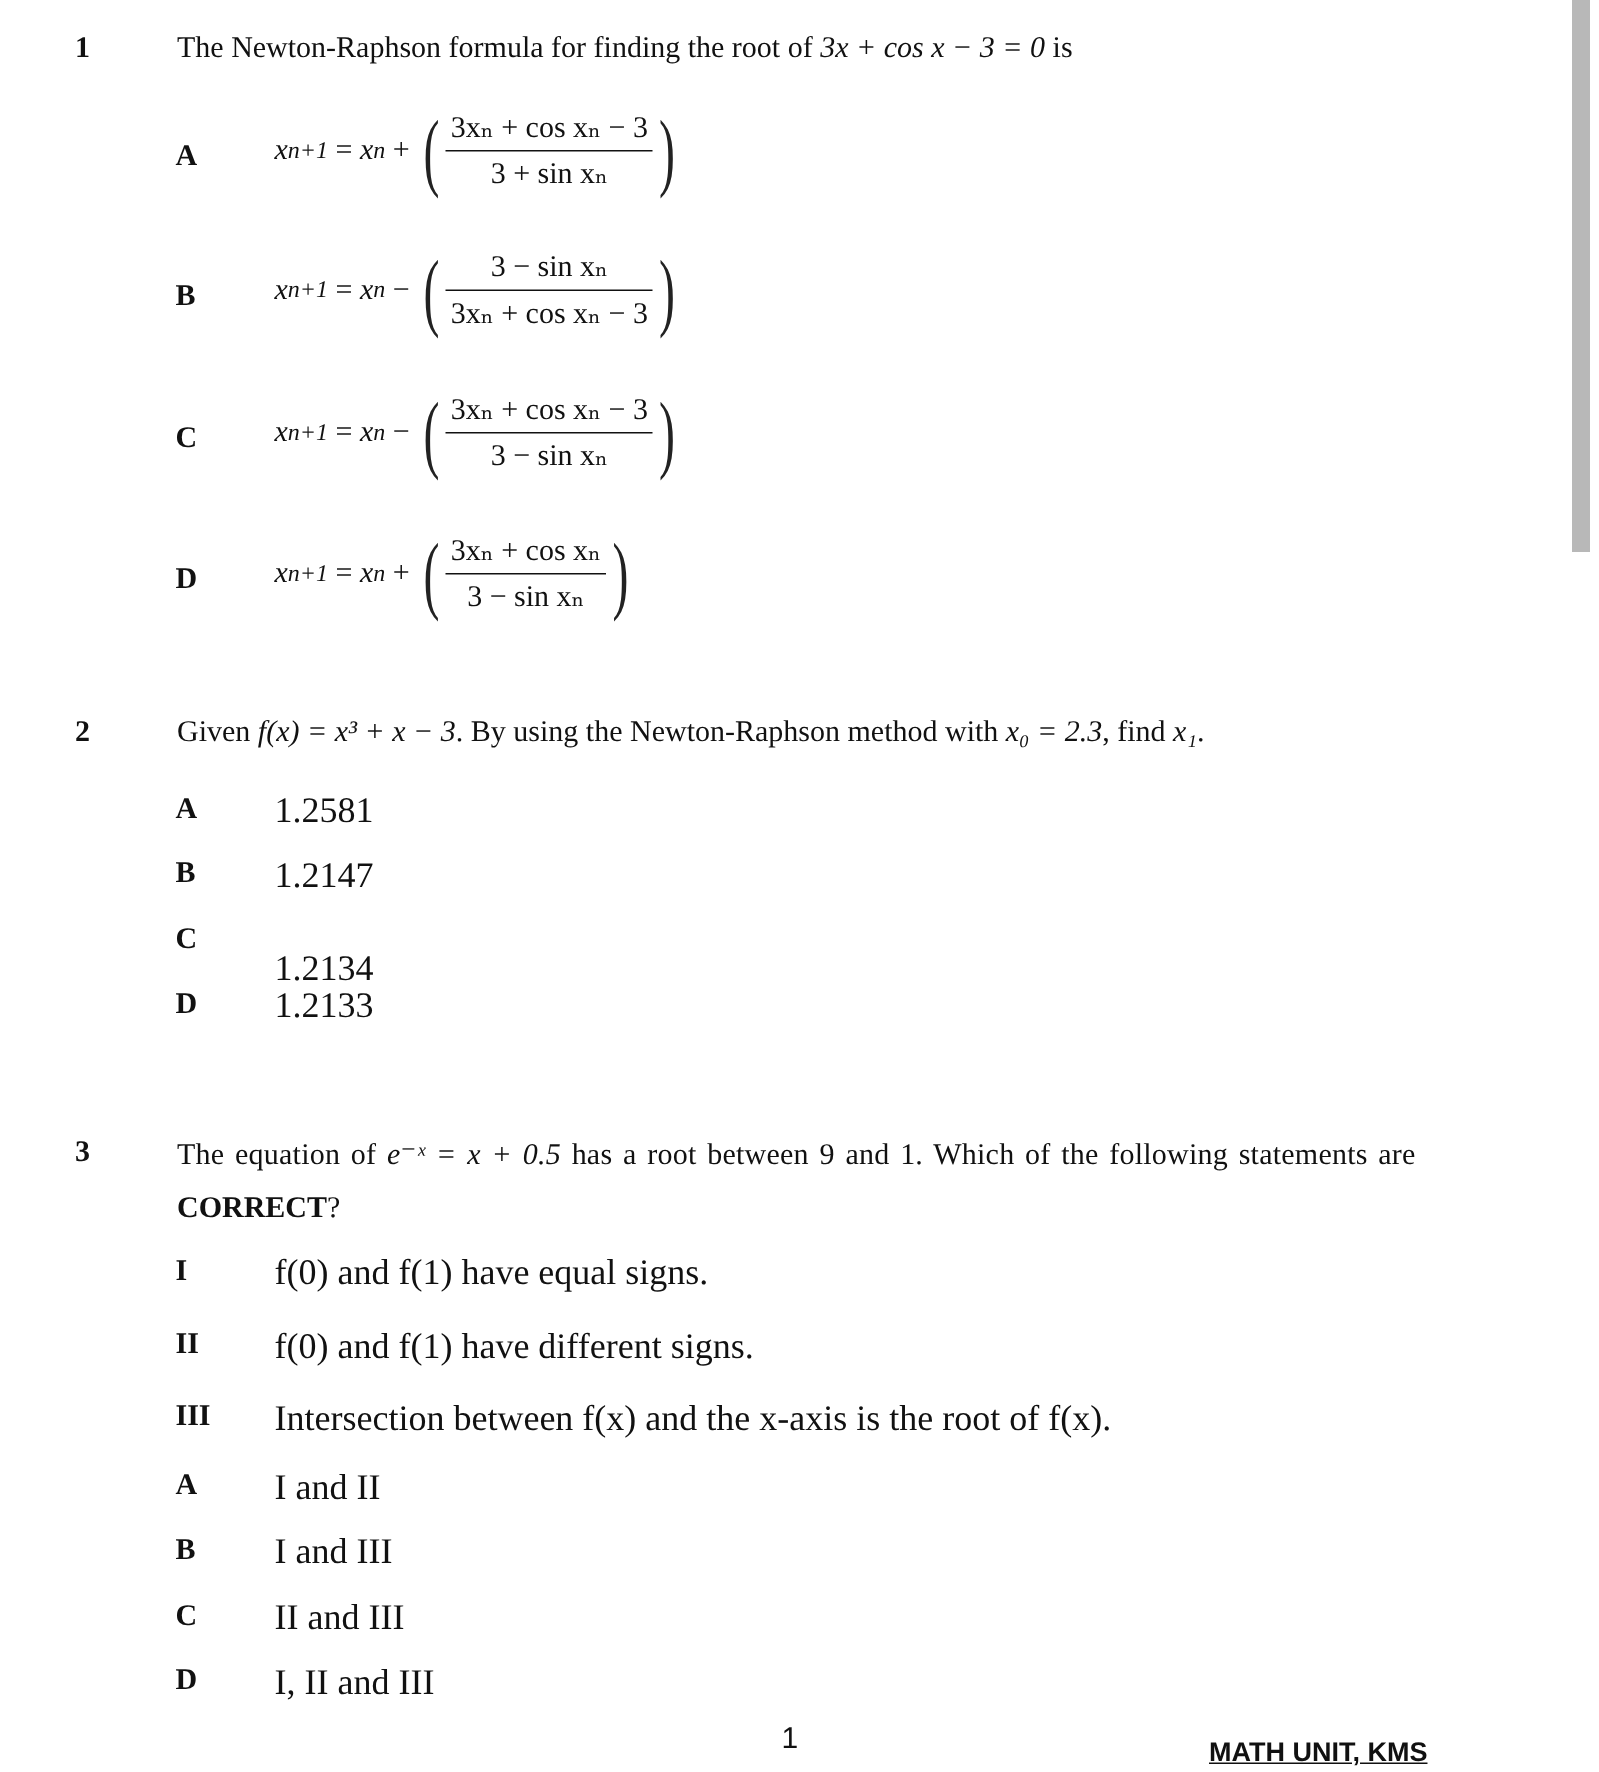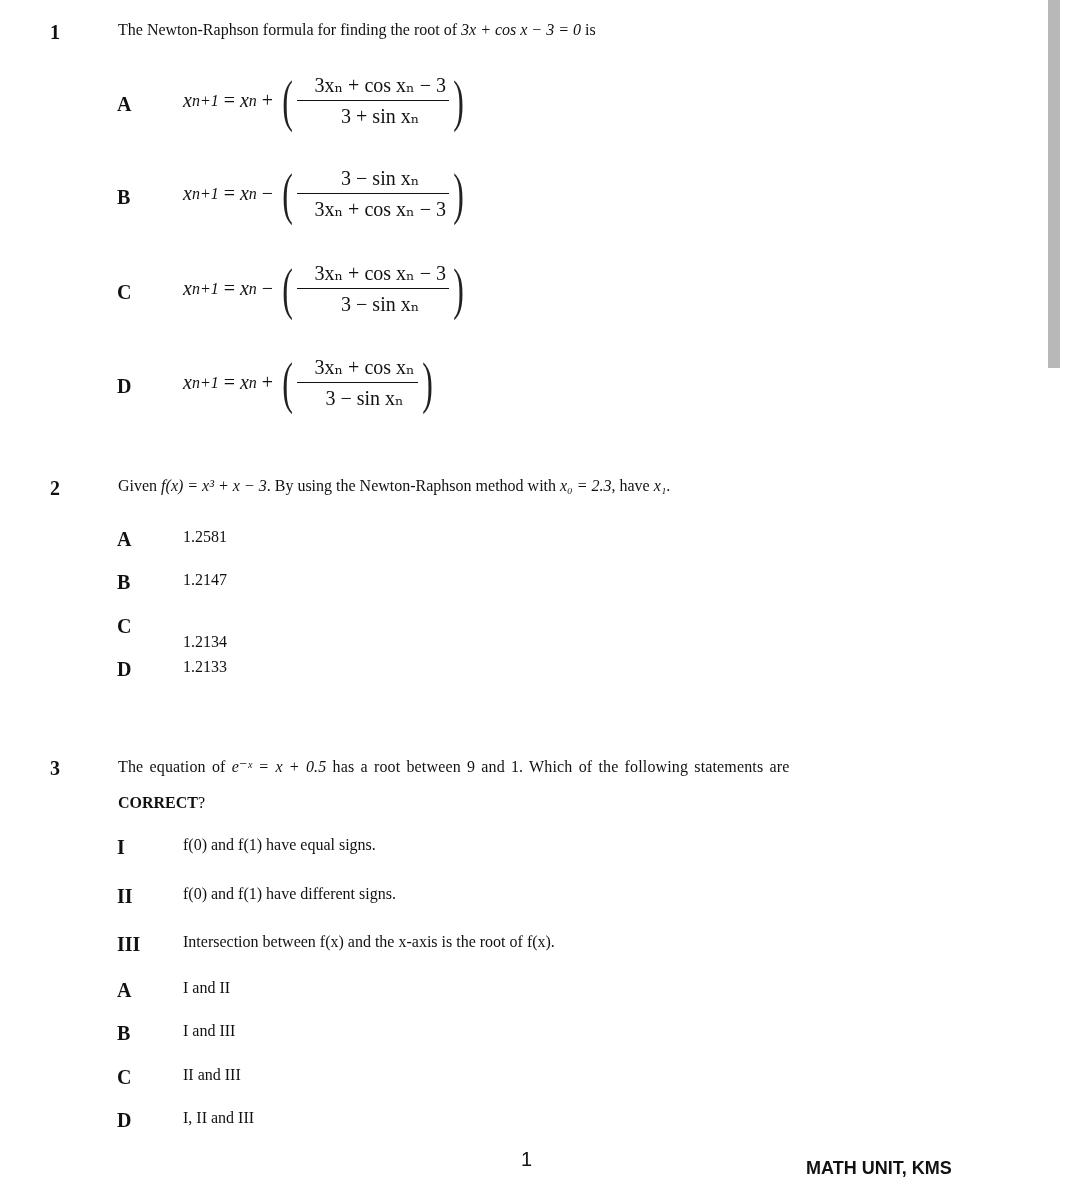--- a/index.html
+++ b/index.html
@@ -2,39 +2,39 @@
 <html><head>
 <meta charset="utf-8">
 <style>
   html, body { margin: 0; padding: 0; background: #ffffff; }
   body {
     width: 1066px; height: 1181px; position: relative; overflow: hidden;
     font-family: "Liberation Serif", "DejaVu Serif", serif; color: #111;
     font-size: 20px;
   }
   .qnum { position: absolute; left: 50px; font-weight: bold; font-size: 20px; }
-  .qtext { position: absolute; left: 118px; font-size: 16px; white-space: nowrap; }
+  .qtext { position: absolute; left: 118px; font-size: 20px; white-space: nowrap; }
   .opt-letter { position: absolute; left: 117px; font-weight: bold; font-size: 20px; }
-  .opt-text { position: absolute; left: 183px; font-size: 16px; white-space: nowrap; }
+  .opt-text { position: absolute; left: 183px; font-size: 24px; white-space: nowrap; }
   .it { font-style: italic; }
   .sub { font-size: 16px; font-style: italic; vertical-align: -5px; }
 
   
   .formula { position: absolute; left: 183px; display: flex; align-items: center; font-size: 20px; white-space: nowrap; }
   .lhs { display: inline-flex; align-items: center; }
   .lhs .sym { font-style: italic; }
   .op { margin: 0 5px; }
   .paren { font-size: 58px; line-height: 1; transform: scaleX(0.55); display: inline-block; font-weight: 100; color: #222; }
   .frac { display: inline-flex; flex-direction: column; align-items: center; }
-  .frac .num, .frac .den { padding: 0 3px; line-height: 30px; margin-left: 14px; }
+  .frac .num, .frac .den { padding: 0 3px; line-height: 30px; }
   .frac .bar { height: 1px; background: #111; align-self: stretch; }
 
   .scroll-thumb { position: absolute; left: 1048px; top: 0; width: 12px; height: 368px; background: #b8b8b8; }
   .page-num { position: absolute; left: 521px; top: 1148px; font-family: "Liberation Sans", sans-serif; font-size: 20px; }
-  .footer { position: absolute; left: 806px; top: 1158px; font-family: "Liberation Sans", sans-serif; font-weight: bold; font-size: 18px; }
+  .footer { position: absolute; left: 806px; top: 1158px; font-family: "Liberation Sans", sans-serif; font-weight: bold; font-size: 18px; text-decoration: underline; }
 </style>
 </head>
 <body>
 
 <div class="scroll-thumb"></div>
 
 <div class="qnum" style="top:21px">1</div>
 <div class="qtext" style="top:21px">
   <span>The Newton-Raphson formula for finding the root of </span><span class="it">3x + cos x − 3 = 0</span><span> is</span>
 </div>
@@ -117,21 +117,21 @@
         <span class="num">3xₙ + cos xₙ</span>
         <span class="bar"></span>
         <span class="den">3 − sin xₙ</span>
       </span>
       <span class="paren">)</span>
     </div>
   </div>
 
 <div class="qnum" style="top:477px">2</div>
 <div class="qtext" style="top:477px">
-  <span>Given </span><span class="it">f(x) = x³ + x − 3</span><span>. By using the Newton-Raphson method with </span><span class="it">x₀ = 2.3</span><span>, have </span><span class="it">x₁</span><span>.</span>
+  <span>Given </span><span class="it">f(x) = x³ + x − 3</span><span>. By using the Newton-Raphson method with </span><span class="it">x₀ = 2.3</span><span>, find </span><span class="it">x₁</span><span>.</span>
 </div>
 
 <div class="opt-letter" style="top:528px">A</div>
 <div class="opt-text" style="top:528px">1.2581</div>
 <div class="opt-letter" style="top:571px">B</div>
 <div class="opt-text" style="top:571px">1.2147</div>
 <div class="opt-letter" style="top:615px">C</div>
 <div class="opt-text" style="top:633px">1.2134</div>
 <div class="opt-letter" style="top:658px">D</div>
 <div class="opt-text" style="top:658px">1.2133</div>

